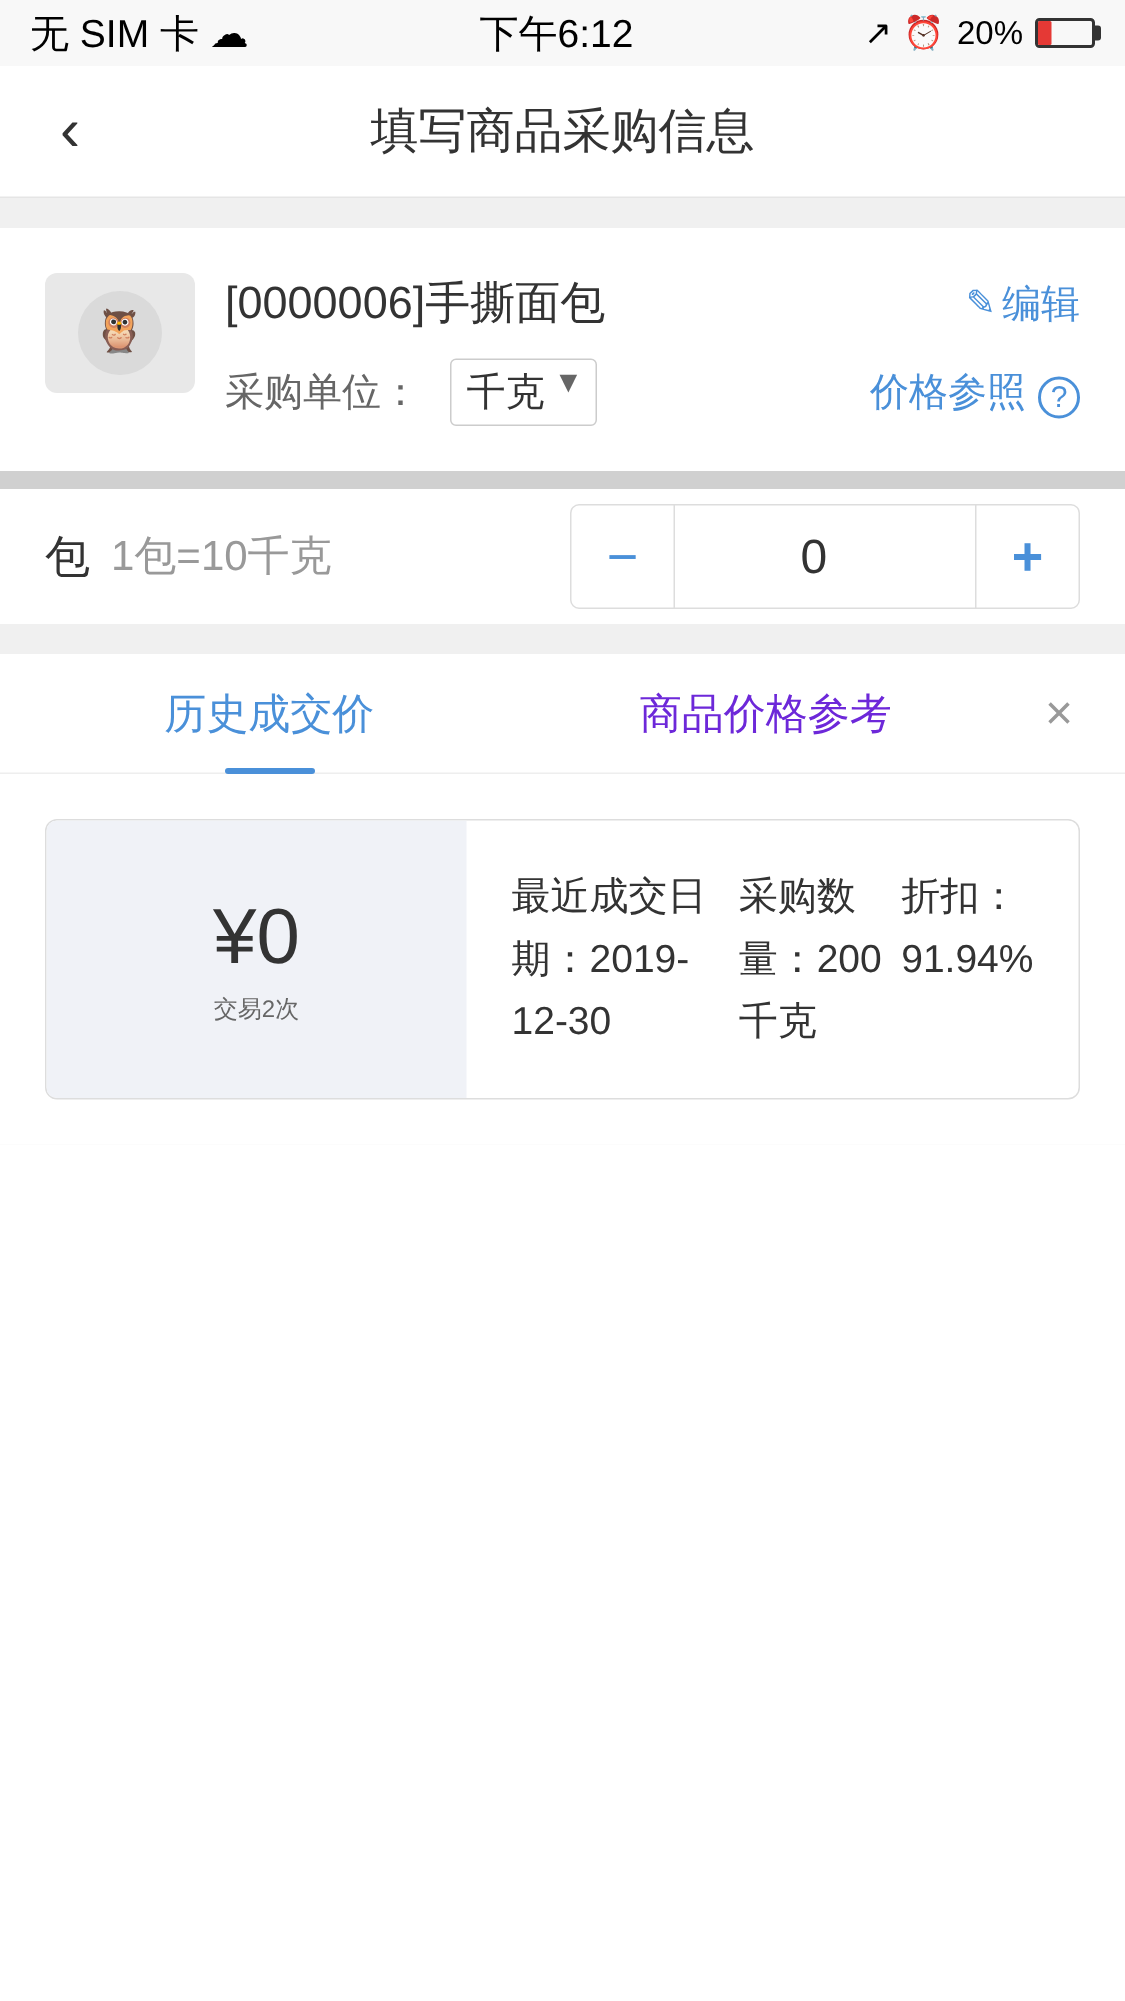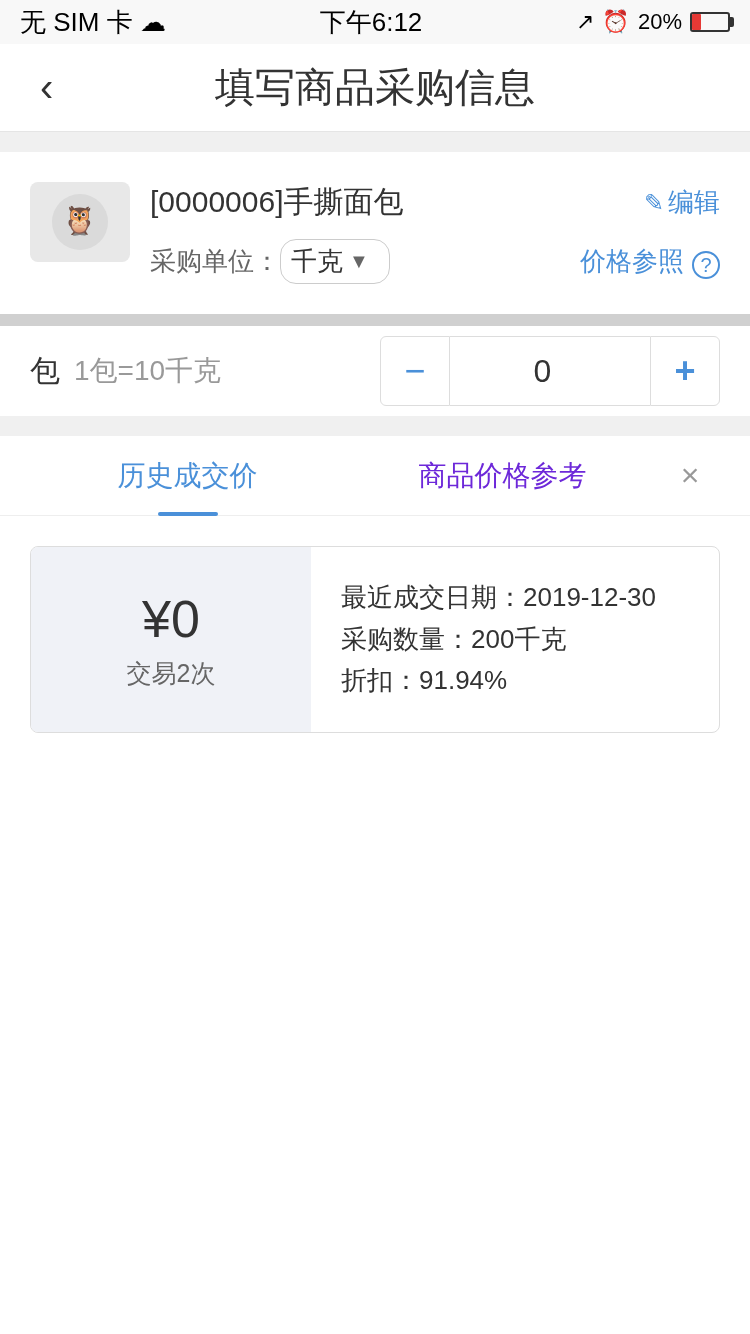--- a/index.html
+++ b/index.html
@@ -81,21 +81,21 @@
     .nav-back {
       font-size: 40px;
       color: #333;
       cursor: pointer;
       padding: 10px;
     }
     .nav-title {
       position: absolute;
       left: 50%;
       transform: translateX(-50%);
-      font-size: 40px;
+      font-size: 32px;
       font-weight: 500;
       color: #333;
     }
 
     
     .product-card {
       background: #fff;
       margin-top: 20px;
       padding: 30px;
     }
@@ -142,32 +142,32 @@
     .product-unit-row {
       display: flex;
       align-items: center;
       justify-content: space-between;
     }
     .unit-label {
       font-size: 26px;
       color: #666;
       display: flex;
       align-items: center;
-      gap: 0;
+      gap: 20px;
     }
     .unit-select {
       border: 1px solid #ccc;
-      border-radius: 16px;
-      padding: 4px 20px 4px 10px;
+      border-radius: 4px;
+      padding: 4px 8px 4px 10px;
       font-size: 26px;
       color: #333;
       background: #fff;
       position: relative;
       display: inline-flex;
-      align-items: center;
+      align-items: flex-start;
       gap: 6px;
     }
     .unit-select-arrow {
       font-size: 20px;
       color: #666;
     }
     .price-ref {
       display: flex;
       align-items: flex-end;
       gap: 8px;
@@ -256,21 +256,21 @@
 
     
     .tab-section {
       background: #fff;
       margin-top: 20px;
     }
     .tab-bar {
       display: flex;
       align-items: center;
       border-bottom: 1px solid #eee;
-      padding: 0 30px;
+      padding: 0 14px;
       height: 80px;
       position: relative;
     }
     .tab-item {
       flex: 1;
       display: flex;
       flex-direction: column;
       align-items: center;
       justify-content: center;
       height: 80px;
@@ -322,29 +322,29 @@
       align-items: center;
       justify-content: center;
       padding: 40px 20px;
     }
     .price-amount {
       font-size: 52px;
       font-weight: 500;
       color: #333;
     }
     .price-transactions {
-      font-size: 25px;
+      font-size: 16px;
       color: #666;
       margin-top: 8px;
     }
     .price-right {
       flex: 1;
       padding: 30px 30px;
       display: flex;
-      flex-direction: column;
+      flex-direction: row;
       justify-content: center;
       gap: 0;
     }
     .price-detail-row {
       font-size: 26px;
       color: #333;
       line-height: 1.6;
     }
 
     

